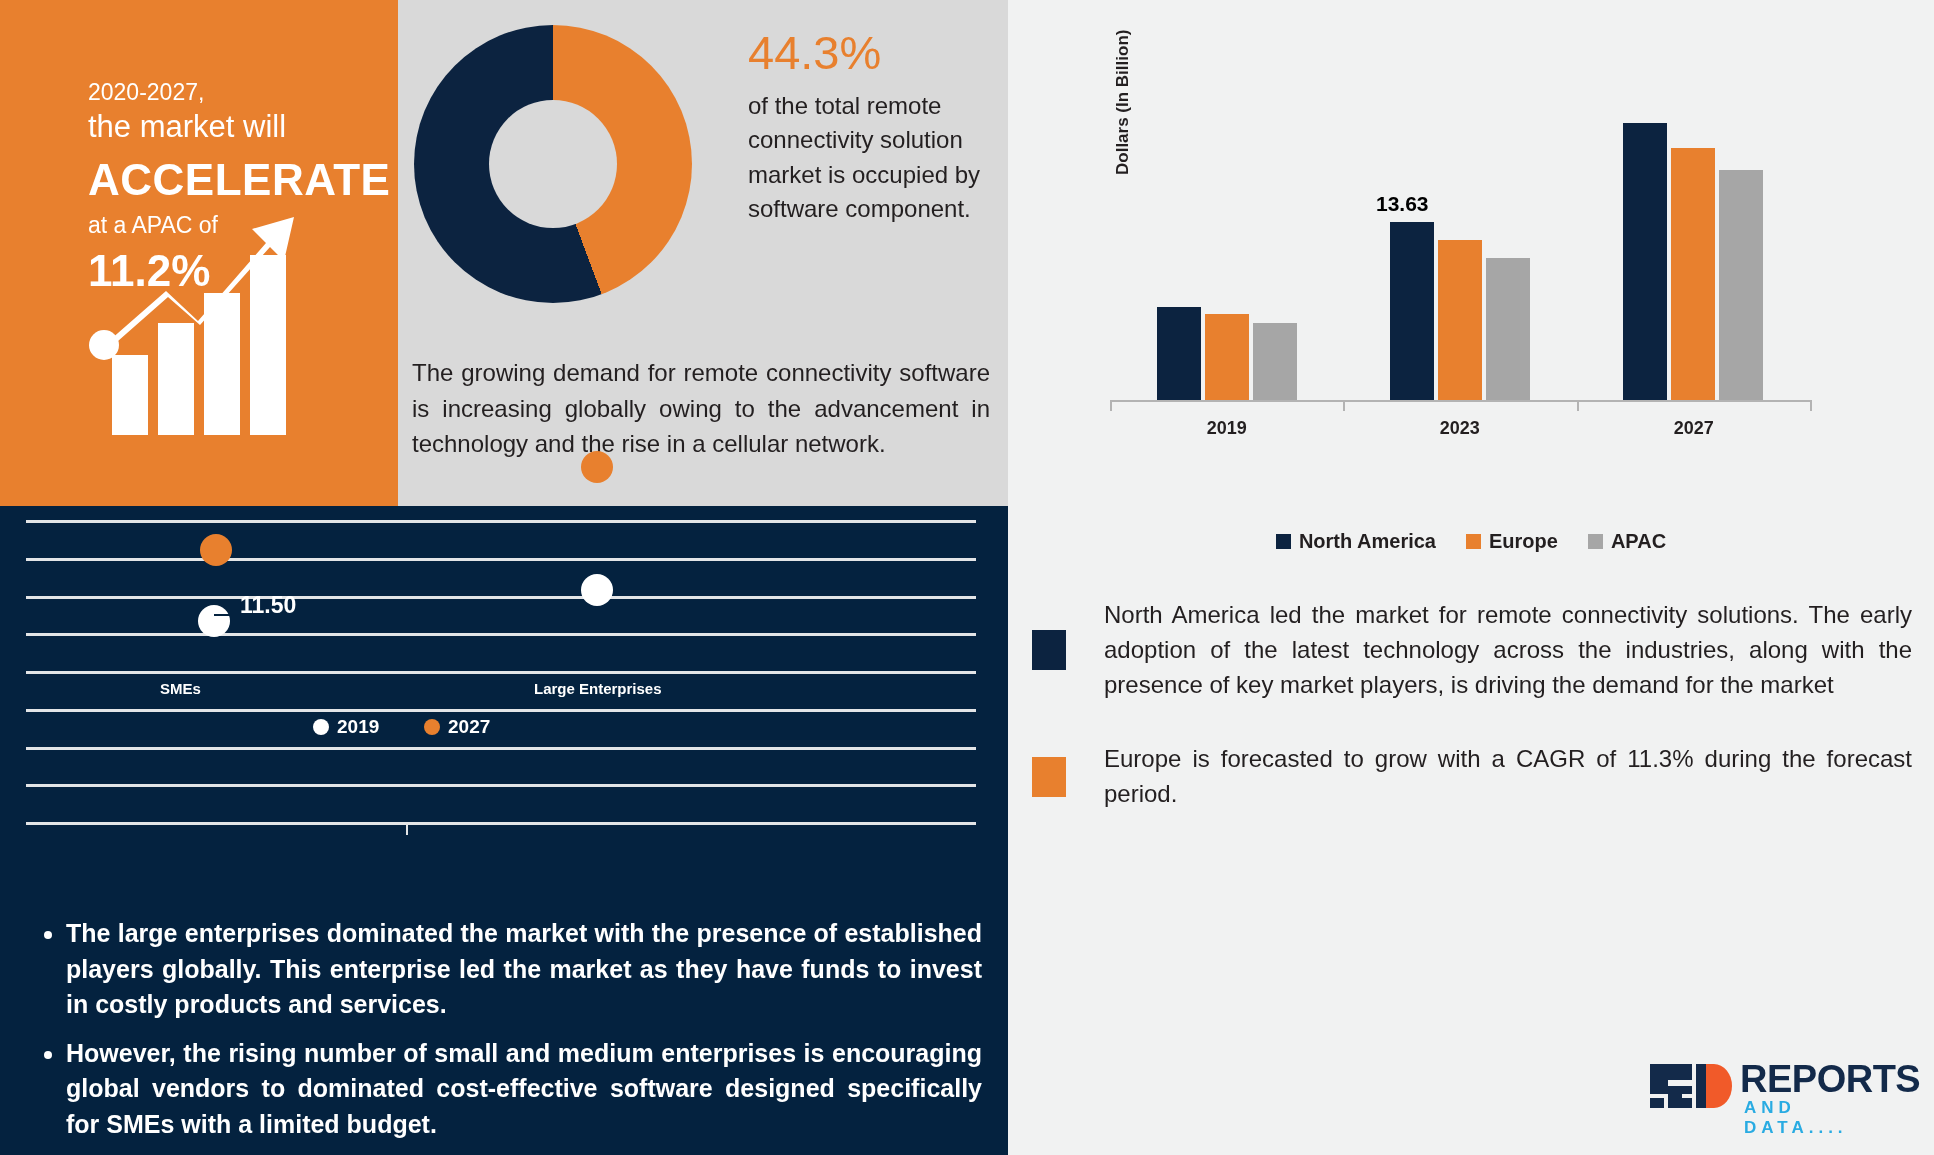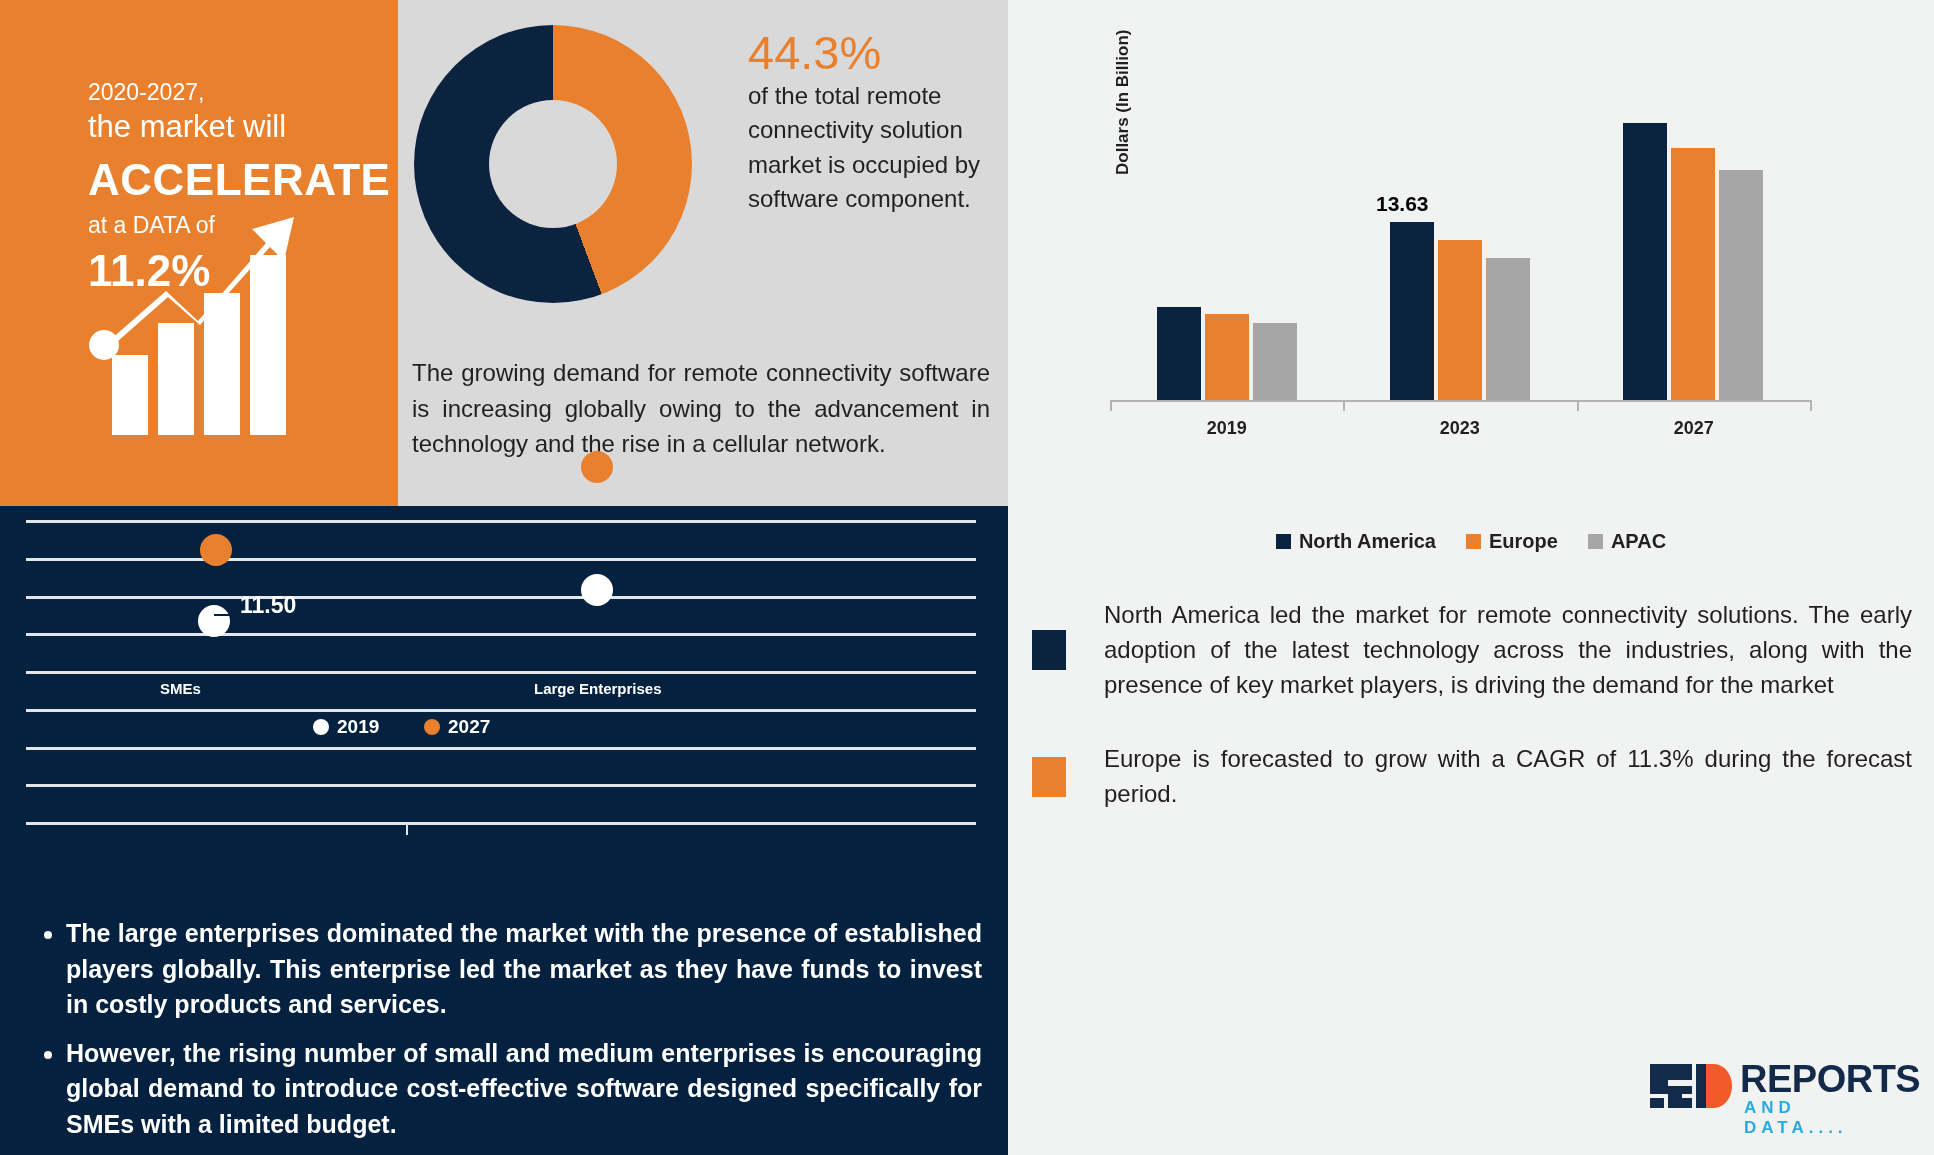--- a/index.html
+++ b/index.html
@@ -13,21 +13,21 @@
   .cagr-l2{font-size:31px;font-weight:400;}
   .cagr-big{font-size:44px;font-weight:700;letter-spacing:0.5px;margin:5px 0 3px;}
   .cagr-l3{font-size:23px;font-weight:400;}
   .cagr-pct{font-size:44px;font-weight:700;margin-top:2px;}
   .growth-icon{position:absolute;left:70px;top:195px;width:250px;height:240px;}
 
   .panel-gray{position:absolute;left:398px;top:0;width:610px;height:506px;background:#D9D9D9;}
   .donut{position:absolute;left:414px;top:25px;width:278px;height:278px;border-radius:50%;}
   .donut-hole{position:absolute;left:489px;top:100px;width:128px;height:128px;border-radius:50%;background:#D9D9D9;}
   .stat-block{position:absolute;left:748px;top:28px;width:250px;color:#1a1a1a;}
-  .stat-num{font-size:47px;color:#E8802E;line-height:1.05;margin-bottom:2px;}
+  .stat-num{font-size:47px;color:#E8802E;line-height:1.05;margin-bottom:12px;}
   .stat-desc{font-size:24px;line-height:1.42;color:#231f20;}
   .gray-para{position:absolute;left:412px;top:355px;width:578px;font-size:24px;line-height:1.48;
              color:#231f20;text-align:justify;}
 
   .panel-navy{position:absolute;left:0;top:506px;width:1008px;height:649px;background:#04223F;}
 
   
   .dotplot{position:absolute;left:26px;top:520px;width:950px;height:305px;}
   .gridline{position:absolute;left:0;height:3px;background:#E3E5E7;width:950px;}
   .axis-base{position:absolute;left:0;height:3px;background:#E3E5E7;width:950px;}
@@ -72,21 +72,21 @@
 </head>
 <body>
 
 <div id="root">
 
   <div class="panel-orange">
     <div class="cagr-text">
       <div class="cagr-l1">2020-2027,</div>
       <div class="cagr-l2">the market will</div>
       <div class="cagr-big">ACCELERATE</div>
-      <div class="cagr-l3">at a DATA of</div>
+      <div class="cagr-l3">at a APAC of</div>
       <div class="cagr-pct">11.2%</div>
     </div>
     <svg class="growth-icon" viewBox="0 0 250 240">
       <rect x="42" y="160" width="36" height="80" fill="#fff"></rect>
       <rect x="88" y="128" width="36" height="112" fill="#fff"></rect>
       <rect x="134" y="98" width="36" height="142" fill="#fff"></rect>
       <rect x="180" y="60" width="36" height="180" fill="#fff"></rect>
       <path d="M32 152 L96 96 L128 126 L196 48 L182 34 L224 22 L214 66 L200 52 L130 130 L98 102 L48 146 Z" fill="#fff"></path>
       <circle cx="34" cy="150" r="15" fill="#fff"></circle>
     </svg>
@@ -131,21 +131,21 @@
     <span class="yl-text">2019</span>
   </div>
   <div class="yearlegend" id="yleg1" style="left: 424px; top: 716px;">
     <span class="yl-dot" id="yld1" style="background: rgb(232, 128, 46);"></span>
     <span class="yl-text">2027</span>
   </div>
 
   <div class="navy-bullets">
     <ul>
       <li>The large enterprises dominated the market with the presence of established players globally. This enterprise led the market as they have funds to invest in costly products and services.</li>
-      <li>However, the rising number of small and medium enterprises is encouraging global demand to introduce cost-effective software designed specifically for SMEs with a limited budget.</li>
+      <li>However, the rising number of small and medium enterprises is encouraging global vendors to dominated cost-effective software designed specifically for SMEs with a limited budget.</li>
     </ul>
   </div>
 
   <div class="panel-right"></div>
 
   <div class="ylab">Dollars (In Billion)</div>
   <div class="chart-area" id="barchart">
       <div class="bar" style="left: 47px; width: 44px; height: 93px; background: rgb(12, 35, 64); bottom: 0px; top: 207px;"></div>
       <div class="bar" style="left: 95px; width: 44px; height: 86px; background: rgb(232, 128, 46); bottom: 0px; top: 214px;"></div>
       <div class="bar" style="left: 143px; width: 44px; height: 77px; background: rgb(166, 166, 166); bottom: 0px; top: 223px;"></div>

